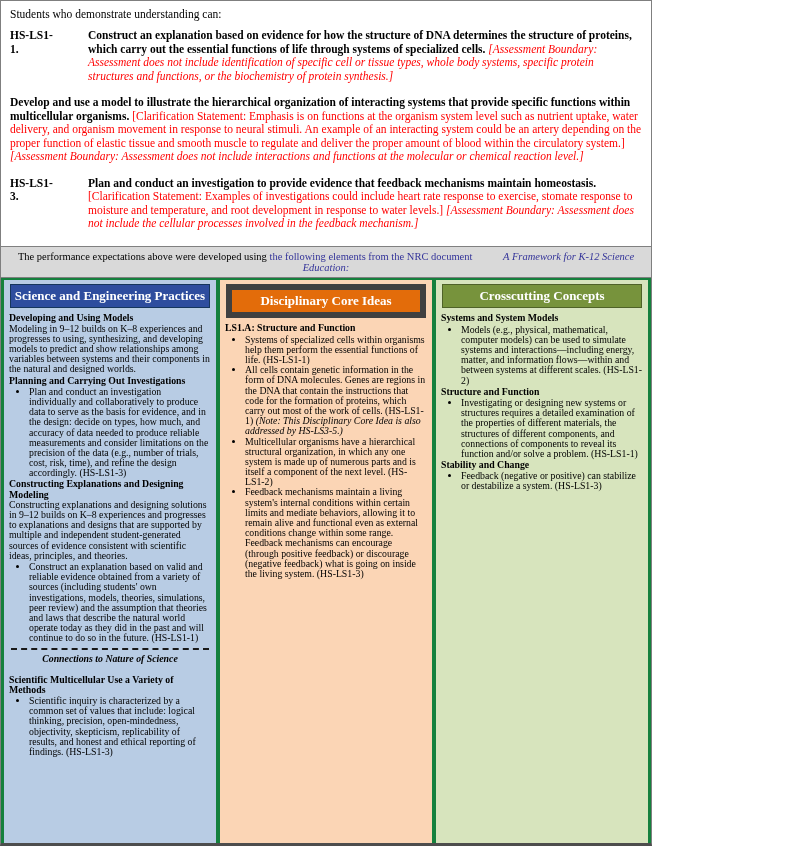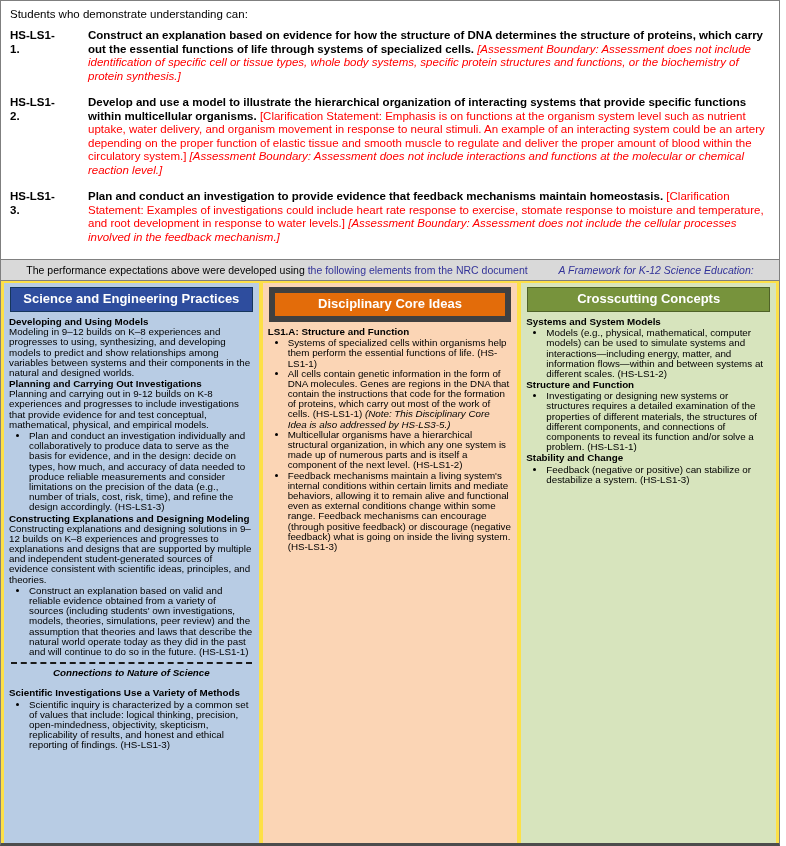--- a/index.html
+++ b/index.html
@@ -1,19 +1,19 @@
 <!DOCTYPE html>
 <html style="--red: #FF0000; --banner-bg: #D9D9D9; --banner-blue: #333399; --sep-header: #2E4D9E; --sep-bg: #B8CCE4; --dci-header: #E36C0A; --dci-bg: #FBD5B5; --ccc-header: #77933C; --ccc-bg: #D7E4BD;"><head>
 <meta charset="utf-8">
 <style>
   html,body { margin:0; padding:0; background:#ffffff; }
   .page {
-    width:780px; height:846px; box-sizing:border-box;
+    width:652px; height:846px; box-sizing:border-box;
     border:1px solid #7f7f7f; border-bottom:3px solid #4d4d4d;
-    font-family:Liberation Sans, sans-serif;
+    font-family:Liberation Serif, serif;
     background:#ffffff; overflow:hidden;
     display:flex; flex-direction:column;
   }
   
   .pe-section { padding:7px 9px 2px 9px; }
   .intro { font-size:11.5px; color:#000; margin-bottom:9px; }
   .pe-row { display:flex; font-size:11.5px; line-height:1.175; margin-bottom:13px; color:#000; }
   .pe-code { width:50px; flex:0 0 50px; margin-right:28px; font-weight:bold; }
   .pe-text { flex:1; }
   .pe-statement { font-weight:bold; }
@@ -22,21 +22,21 @@
   
   .banner {
     background:var(--banner-bg); border-top:1px solid #808080; border-bottom:1px solid #808080;
     text-align:center; font-size:10.5px; padding:4px 2px; color:#000;
   }
   .banner .blue { color:var(--banner-blue); }
   .banner .blue-i { color:var(--banner-blue); font-style:italic;margin-left:28px; }
   
   .columns {
     flex:1; display:grid; grid-template-columns:1fr 1fr 1fr; gap:4px;
-    padding:2px 3px 0 3px; background:#fde047; overflow:hidden;
+    padding:2px 3px 0 3px; background:#15803d; overflow:hidden;
   }
   .col { padding:2px 5px 0 5px; font-size:9.8px; line-height:1.04; color:#000; overflow:hidden; }
   .sep-col { background:var(--sep-bg); }
   .dci-col { background:var(--dci-bg); }
   .ccc-col { background:var(--ccc-bg); }
   .col-header {
     color:#fff; font-weight:bold; text-align:center; font-size:13px;
     padding:4px 2px; margin:2px 1px 5px 1px; line-height:1.15;
   }
   .sep-col .col-header { background:var(--sep-header); border:1px solid #16365c; }
@@ -56,53 +56,51 @@
 <div class="page">
 
   <div class="pe-section">
     <div class="intro">Students who demonstrate understanding can:</div>
     <div id="pe-list">
         <div class="pe-row">
           <div class="pe-code">HS-LS1-1.</div>
           <div class="pe-text"><span class="pe-statement">Construct an explanation based on evidence for how the structure of DNA determines the structure of proteins, which carry out the essential functions of life through systems of specialized cells. </span><span class="red-italic">[Assessment Boundary: Assessment does not include identification of specific cell or tissue types, whole body systems, specific protein structures and functions, or the biochemistry of protein synthesis.]</span></div>
         </div>
         <div class="pe-row">
-          <div class="pe-code">HS-LS1-2.</div>
           <div class="pe-text"><span class="pe-statement">Develop and use a model to illustrate the hierarchical organization of interacting systems that provide specific functions within multicellular organisms. </span><span class="red">[Clarification Statement: Emphasis is on functions at the organism system level such as nutrient uptake, water delivery, and organism movement in response to neural stimuli. An example of an interacting system could be an artery depending on the proper function of elastic tissue and smooth muscle to regulate and deliver the proper amount of blood within the circulatory system.] </span><span class="red-italic">[Assessment Boundary: Assessment does not include interactions and functions at the molecular or chemical reaction level.]</span></div>
         </div>
         <div class="pe-row">
           <div class="pe-code">HS-LS1-3.</div>
           <div class="pe-text"><span class="pe-statement">Plan and conduct an investigation to provide evidence that feedback mechanisms maintain homeostasis. </span><span class="red">[Clarification Statement: Examples of investigations could include heart rate response to exercise, stomate response to moisture and temperature, and root development in response to water levels.] </span><span class="red-italic">[Assessment Boundary: Assessment does not include the cellular processes involved in the feedback mechanism.]</span></div>
         </div>
       </div>
   </div>
 
   <div class="banner">
     <span>The performance expectations above were developed using </span><span class="blue">the following elements from the NRC document </span><span class="blue-i">A Framework for K-12 Science Education:</span>
   </div>
 
   <div class="columns">
     <div class="col sep-col">
       <div class="col-header">Science and Engineering Practices</div>
       <div id="sep-body">
           <div class="blk-h">Developing and Using Models</div>
           <div class="blk-p">Modeling in 9–12 builds on K–8 experiences and progresses to using, synthesizing, and developing models to predict and show relationships among variables between systems and their components in the natural and designed worlds.</div>
           <div class="blk-h mt">Planning and Carrying Out Investigations</div>
-          <div class="blk-p">Planning and carrying out in 9-12 builds on K-8 experiences and progresses to include investigations that provide evidence for and test conceptual, mathematical, physical, and empirical models.</div>
           <ul class="blk-ul">
             <li>Plan and conduct an investigation individually and collaboratively to produce data to serve as the basis for evidence, and in the design: decide on types, how much, and accuracy of data needed to produce reliable measurements and consider limitations on the precision of the data (e.g., number of trials, cost, risk, time), and refine the design accordingly. (HS-LS1-3)</li>
           </ul>
           <div class="blk-h mt">Constructing Explanations and Designing Modeling</div>
           <div class="blk-p">Constructing explanations and designing solutions in 9–12 builds on K–8 experiences and progresses to explanations and designs that are supported by multiple and independent student-generated sources of evidence consistent with scientific ideas, principles, and theories.</div>
           <ul class="blk-ul">
             <li>Construct an explanation based on valid and reliable evidence obtained from a variety of sources (including students' own investigations, models, theories, simulations, peer review) and the assumption that theories and laws that describe the natural world operate today as they did in the past and will continue to do so in the future. (HS-LS1-1)</li>
           </ul>
           <div class="dashed"></div>
           <div class="conn">Connections to Nature of Science</div>
-          <div class="blk-h mt">Scientific Investigations Use a Variety of Methods</div>
+          <div class="blk-h mt">Scientific Multicellular Use a Variety of Methods</div>
           <ul class="blk-ul">
             <li>Scientific inquiry is characterized by a common set of values that include: logical thinking, precision, open-mindedness, objectivity, skepticism, replicability of results, and honest and ethical reporting of findings. (HS-LS1-3)</li>
           </ul>
         </div>
     </div>
     <div class="col dci-col">
       <div class="col-header">Disciplinary Core Ideas</div>
       <div id="dci-body">
           <div class="blk-h">LS1.A: Structure and Function</div>
           <ul class="blk-ul">

